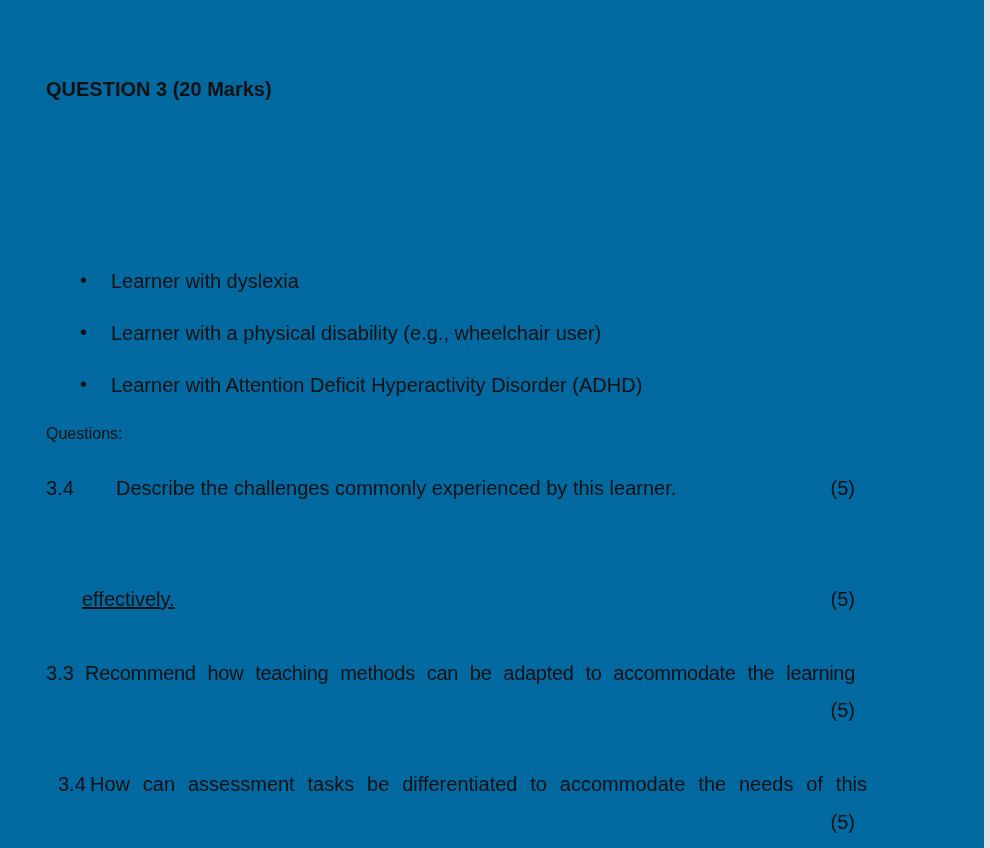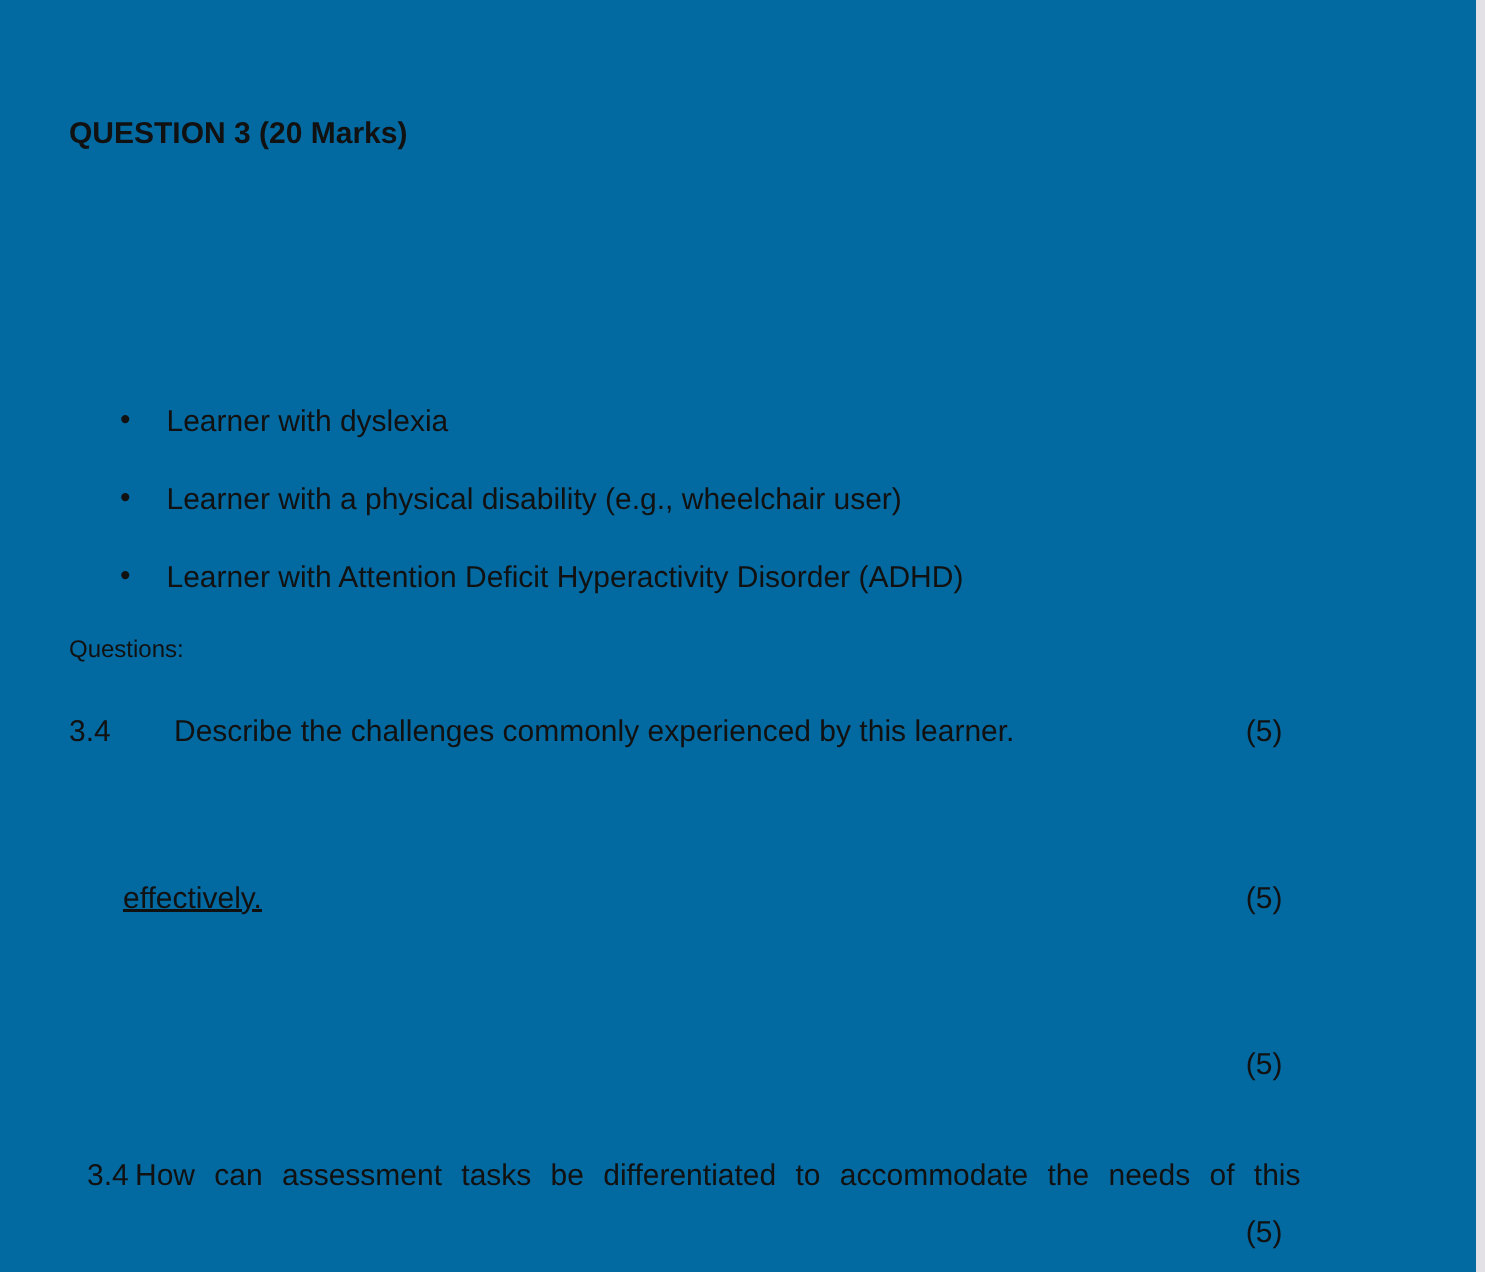--- a/index.html
+++ b/index.html
@@ -54,20 +54,24 @@
     <span class="num">3.4</span>
     <span class="txt" style="left:32px;margin-left:38px;">Describe the challenges commonly experienced by this learner.</span>
     <span class="marks">(5)</span>
   </div>
 
   <div class="abs q-line" style="top:588px; height:24px;">
     <span class="txt" style="left:36px;text-decoration:underline;">effectively.</span>
     <span class="marks">(5)</span>
   </div>
 
+  <div class="abs q-line" style="top:662px; height:24px;">
+    <span class="num">3.3</span>
+    <span class="txt justified" style="left:39px; width:770px; letter-spacing:-0.3px;">Recommend how teaching methods can be adapted to accommodate the learning</span>
+  </div>
   <div class="abs q-line" style="top:699px; height:24px;">
     <span class="marks">(5)</span>
   </div>
 
   <div class="abs q-line" style="top:773px; height:24px;margin-left:12px;">
     <span class="num">3.4</span>
     <span class="txt justified" style="left:32px; width:777px;">How can assessment tasks be differentiated to accommodate the needs of this</span>
   </div>
   <div class="abs q-line" style="top:811px; height:24px;">
     <span class="txt" style="left:32px;margin-top:36px;">learner?</span>

